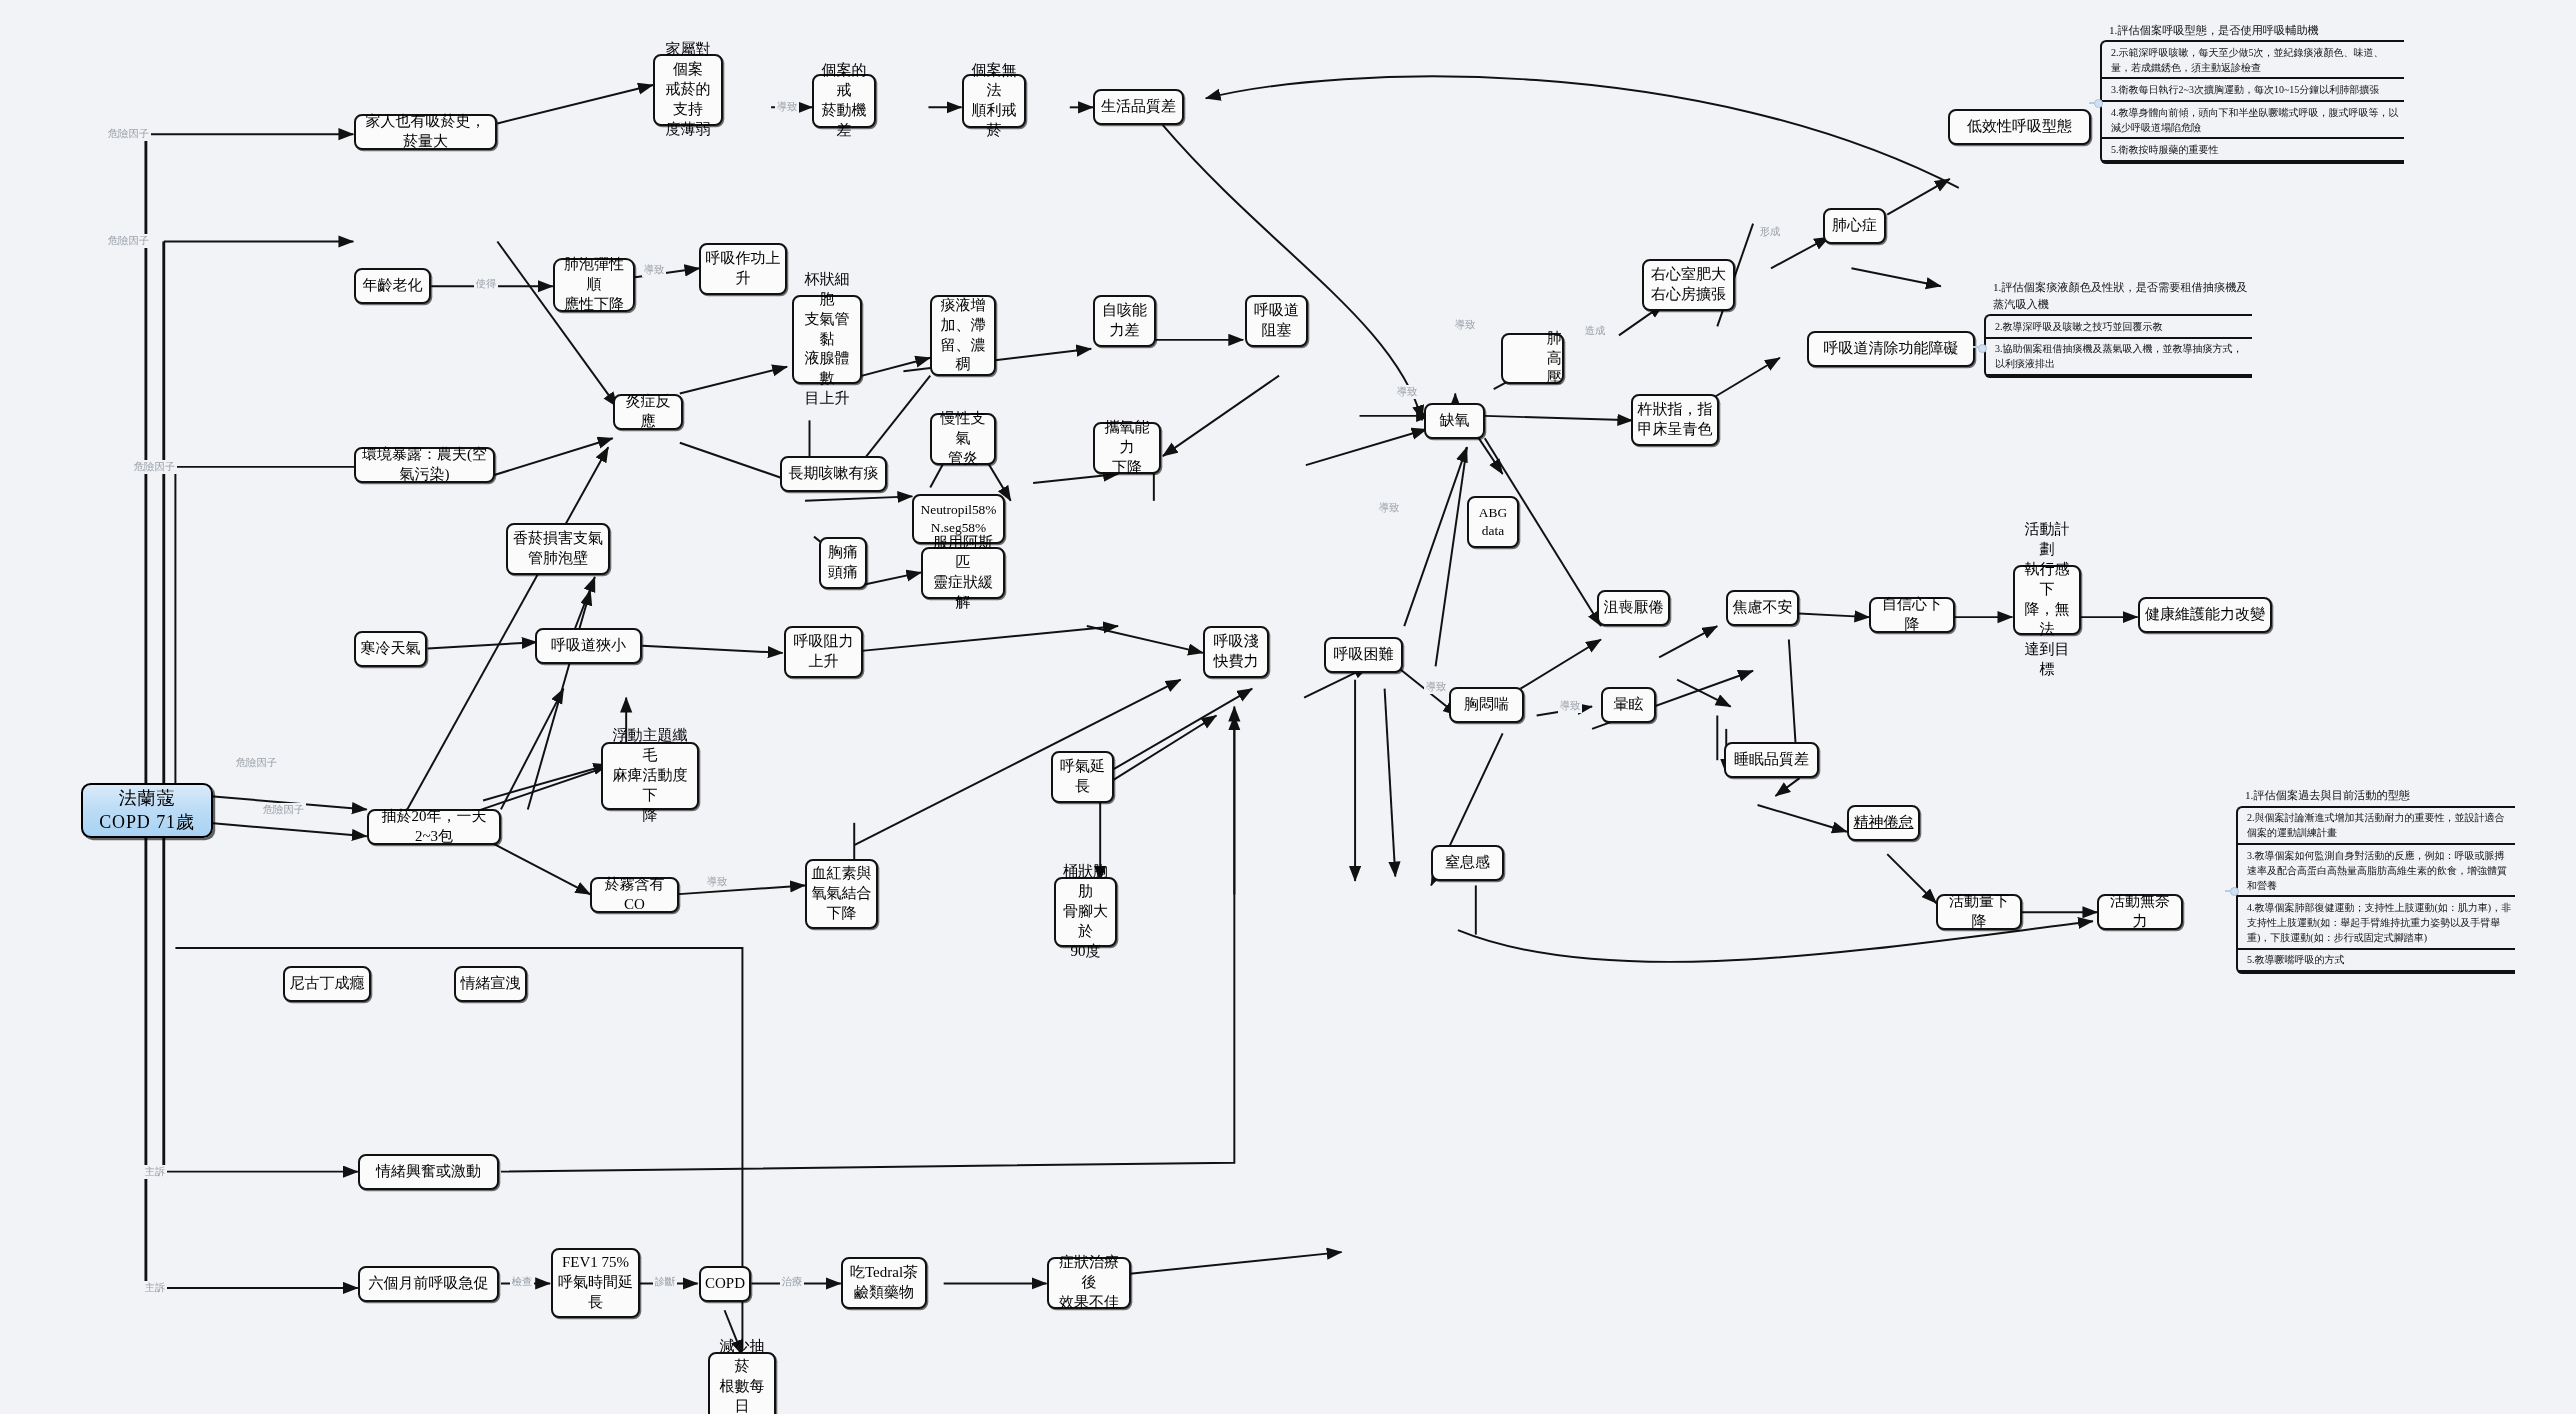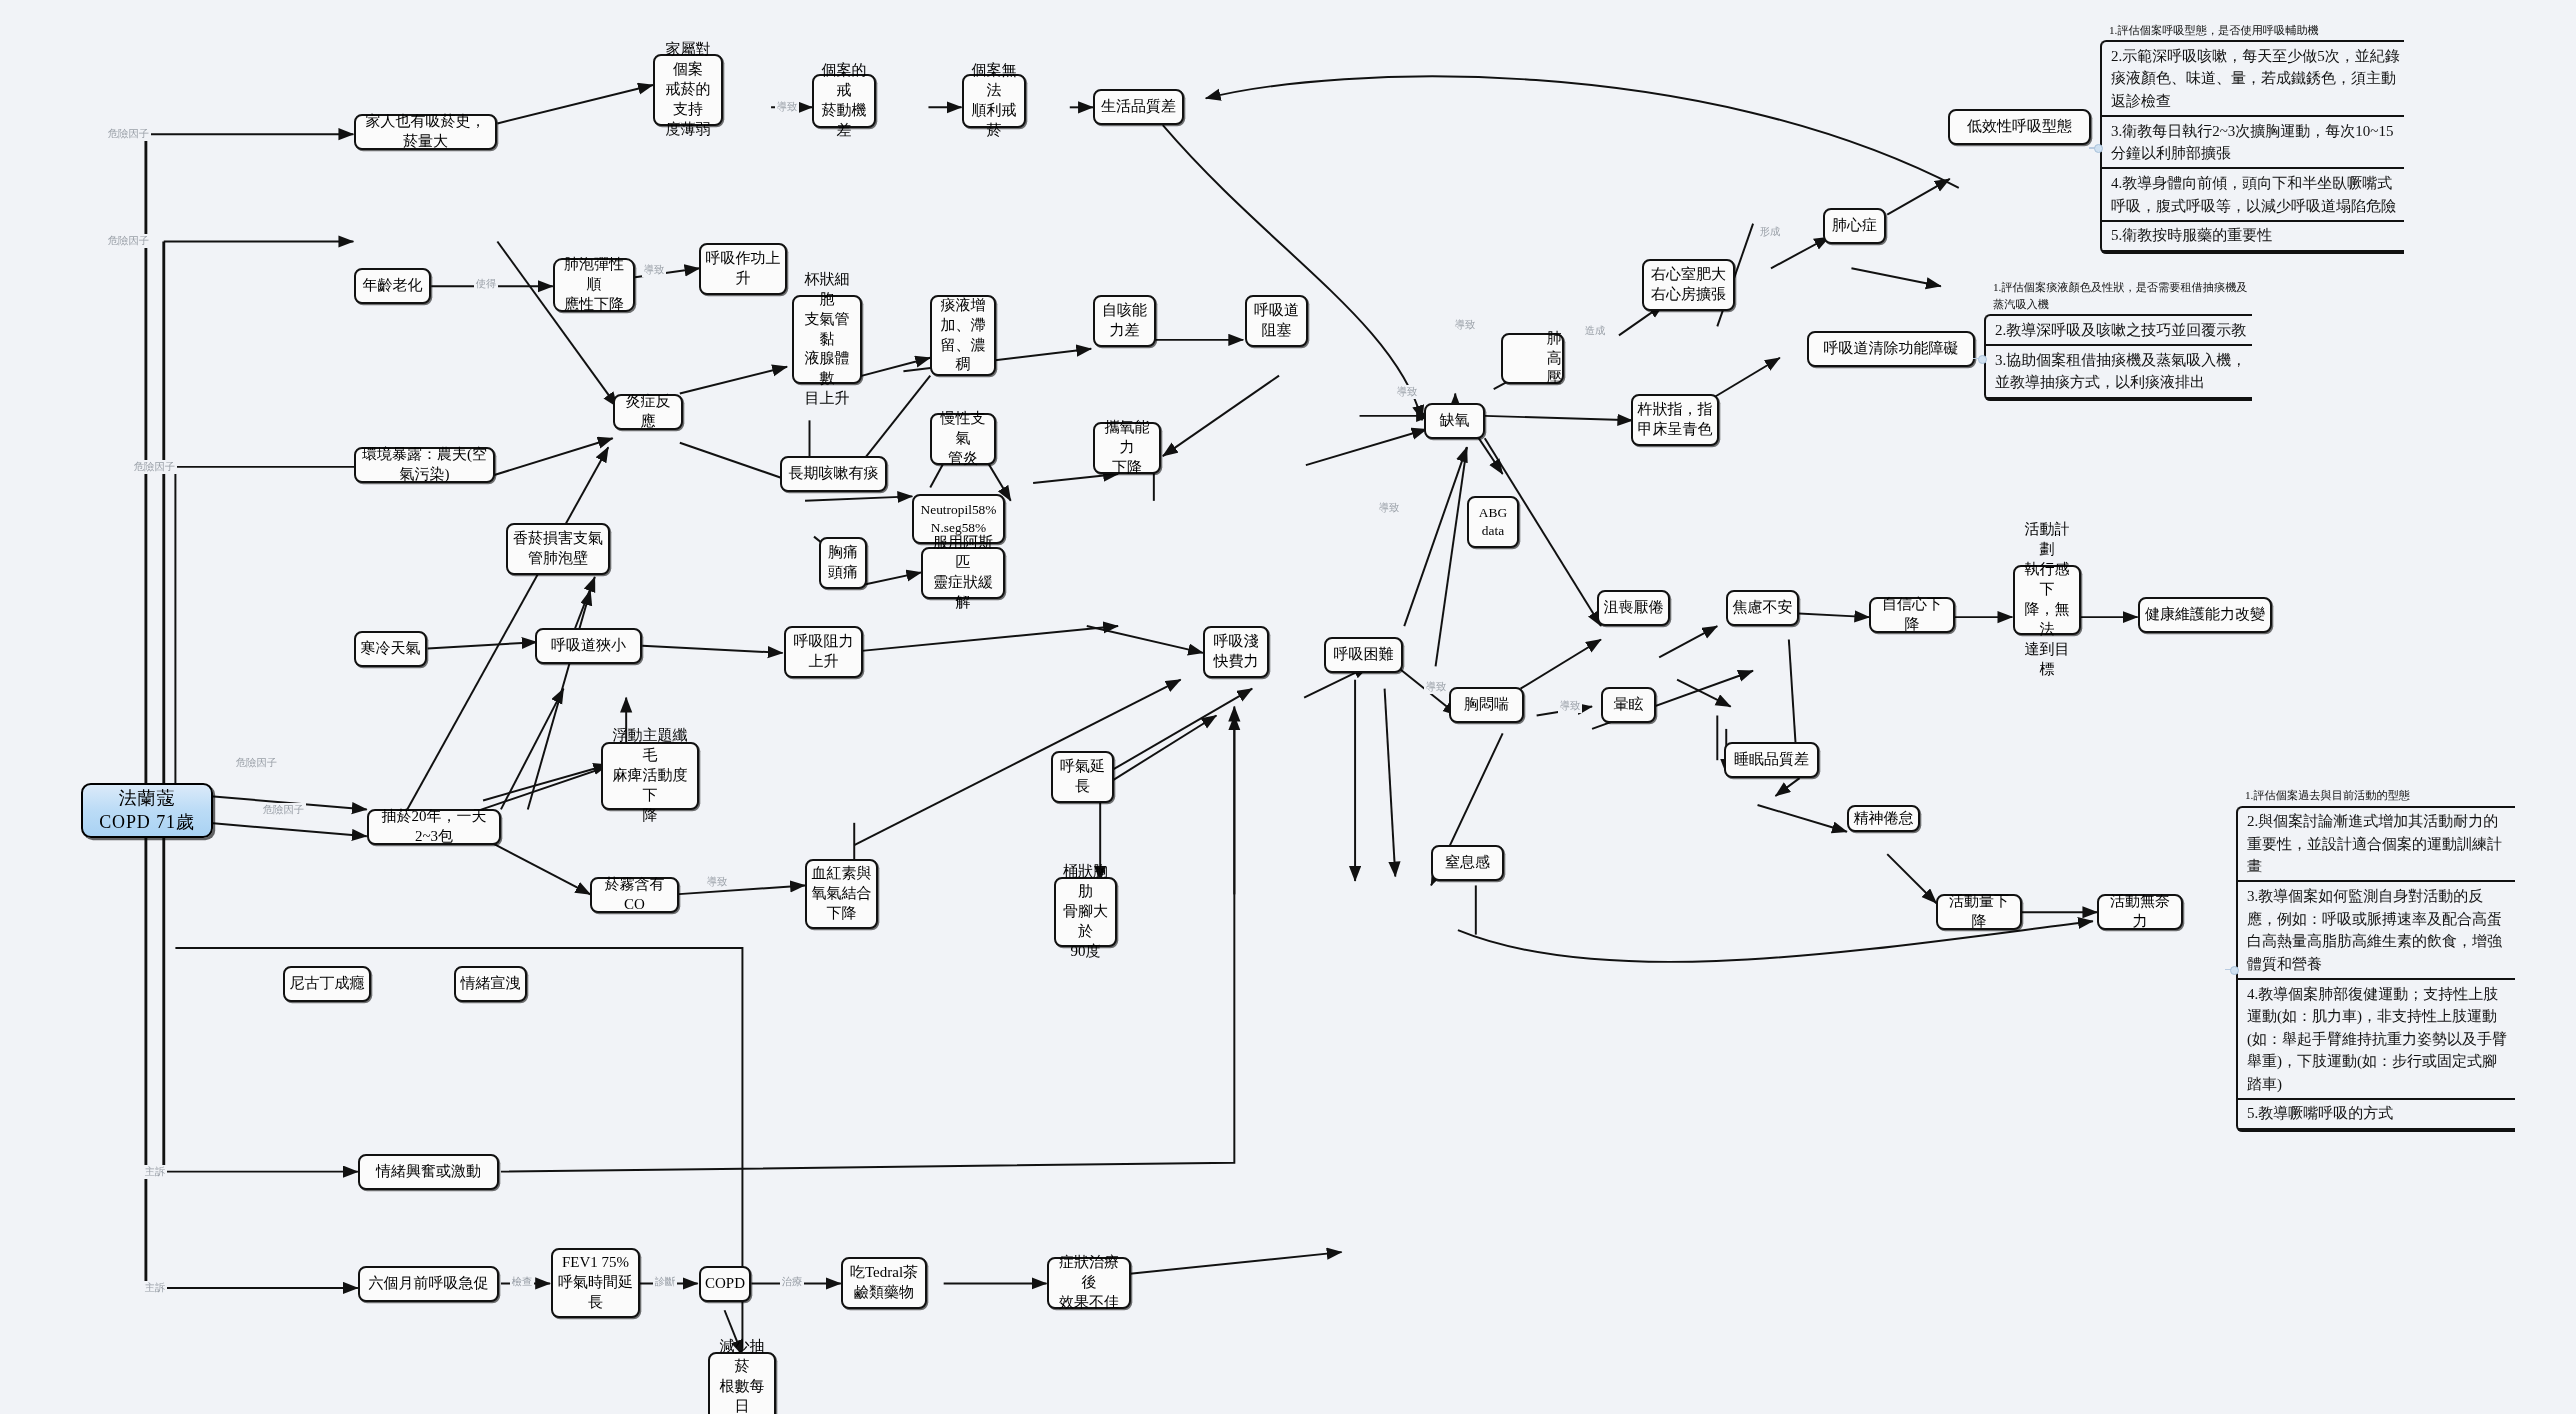--- a/index.html
+++ b/index.html
@@ -24,21 +24,21 @@
     position:absolute;font-size:10.3px;color:#9aa0a8;background:#f1f3f7;
     padding:0 1.8px;z-index:4;white-space:nowrap;
   }
   
   .anno{position:absolute;z-index:3;}
   .anno .lead{font-size:11.2px;line-height:1.5;color:#111;padding:0 3.6px 1.8px 9px;}
   .anno .body{
     border-left:2.3px solid #111;border-right:0;border-top:2.3px solid #111;border-bottom:2.3px solid #111;
     border-top-left-radius:6.3px;border-bottom-left-radius:6.3px;
   }
-  .anno .row{font-size:15px;line-height:1.5;color:#111;padding:2.7px 3.6px 2.7px 9px;border-bottom:2.3px solid #111;}
+  .anno .row{font-size:10px;line-height:1.5;color:#111;padding:2.7px 3.6px 2.7px 9px;border-bottom:2.3px solid #111;}
   .anno .row:last-child{border-bottom:2.3px solid #111;}
   .anno .connector{position:absolute;left:-13.4px;top:50%;width:13.4px;height:1.8px;background:#b9cbe0;}
   .anno .connector:after{content:"";position:absolute;right:-0.9px;top:-2.7px;width:7.2px;height:7.2px;border-radius:50%;background:#cfe0f0;border:0.9px solid #a9c2db;}
 </style>
 </head>
 <body>
 
 <div id="canvas">
 
   <svg id="edges" viewBox="0 0 2880 1581">
@@ -270,21 +270,21 @@
   <div class="node" style="left:2013px;top:565px;width:68px;height:70px;">活動計劃
 執行感下
 降，無法
 達到目標</div>
   <div class="node" style="left:2138px;top:597px;width:134px;height:36px;">健康維護能力改變</div>
 
   <div class="node" style="left:1449px;top:687px;width:75px;height:36px;">胸悶喘</div>
   <div class="node" style="left:1601px;top:687px;width:55px;height:36px;">暈眩</div>
   <div class="node" style="left:1431px;top:845px;width:73px;height:36px;">窒息感</div>
   <div class="node" style="left:1724px;top:742px;width:95px;height:36px;">睡眠品質差</div>
-  <div class="node" style="left:1847px;top:805px;width:73px;height:27px;">精神倦怠</div>
+  <div class="node" style="left:1847px;top:805px;width:73px;height:36px;text-decoration:underline;">精神倦怠</div>
   <div class="node" style="left:1936px;top:894px;width:86px;height:36px;">活動量下降</div>
   <div class="node" style="left:2097px;top:894px;width:86px;height:36px;">活動無奈力</div>
 
   <div class="node" style="left:358px;top:1154px;width:141px;height:36px;">情緒興奮或激動</div>
 
   <div class="node" style="left:358px;top:1266px;width:141px;height:36px;">六個月前呼吸急促</div>
   <div class="node" style="left:551px;top:1248px;width:89px;height:70px;">FEV1 75%
 呼氣時間延
 長</div>
   <div class="node latin" style="left:699px;top:1266px;width:52px;height:36px;">COPD</div>

